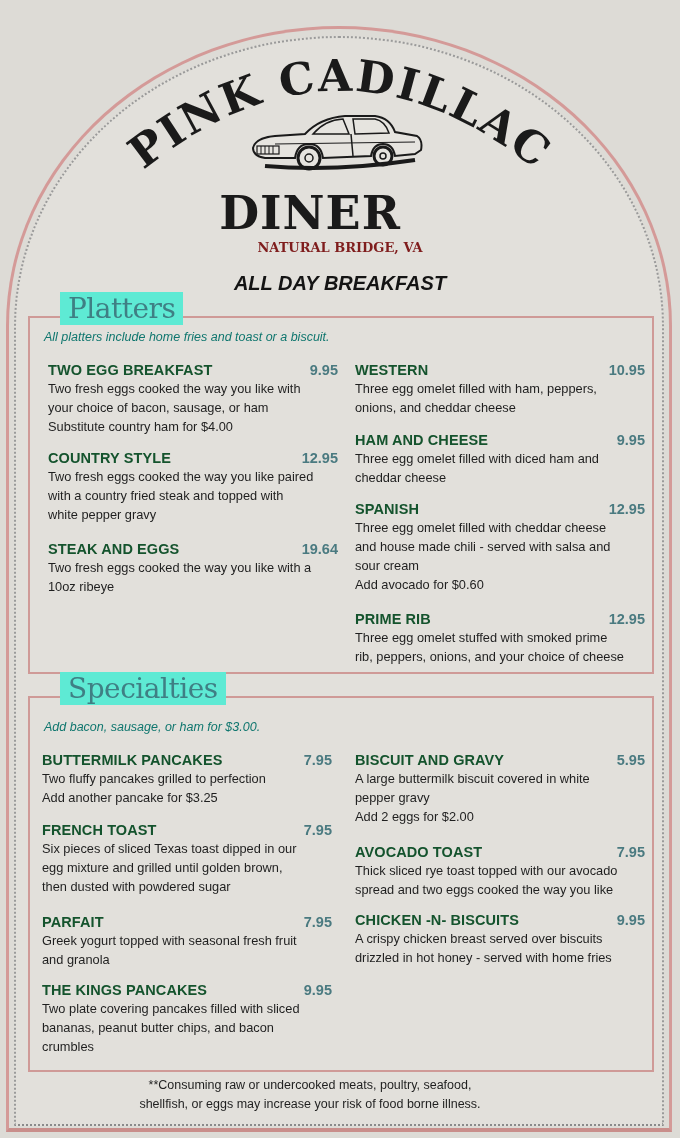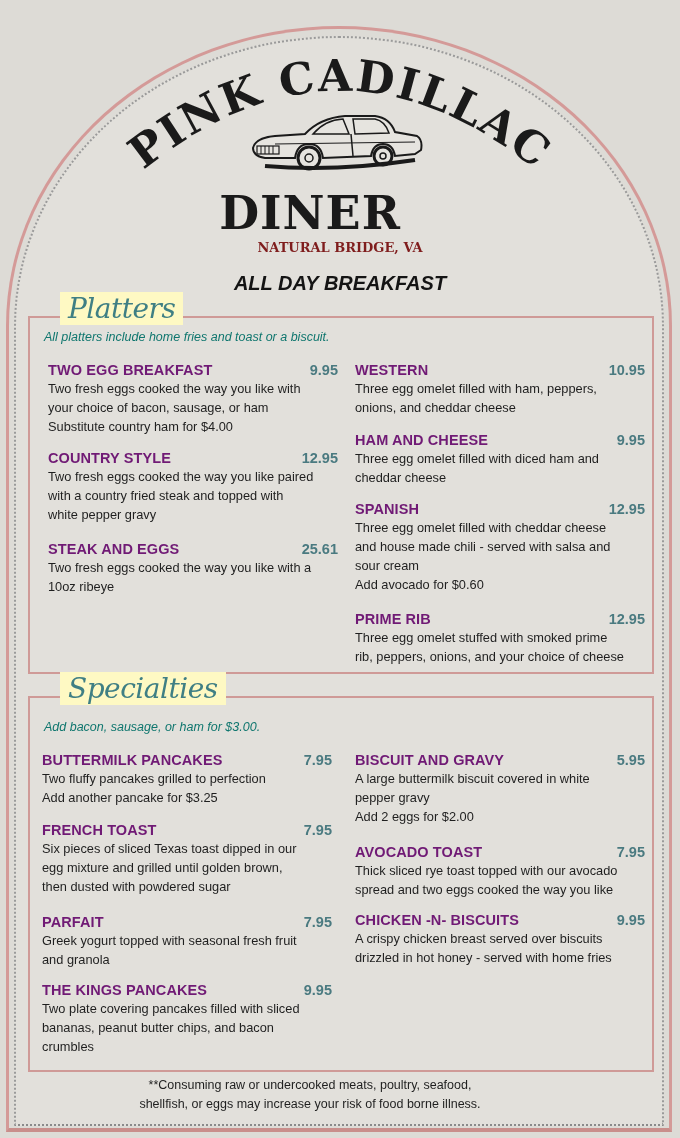--- a/index.html
+++ b/index.html
@@ -37,29 +37,29 @@
     font-family:"DejaVu Serif", serif; font-weight:bold; font-size:13px; color:#7f1d1d;
   }
   .allday {
     position:absolute; left:0; width:680px; top:272px; text-align:center;
     font-family:"Liberation Sans", sans-serif; font-weight:bold; font-size:20px; color:#141414;font-style:italic;
   }
   .section {
     position:absolute; border:2px solid #cf9a97; box-sizing:border-box;
   }
   .section-title {
-    position:absolute; top:-22px; left:28px; background:#fef9c3; padding:0 8px;
-    font-family:"DejaVu Serif", serif; font-style:italic; font-size:28px; color:#3f7f84;
+    position:absolute; top:-22px; left:28px; background:#5eead4; padding:0 8px;
+    font-family:"DejaVu Serif", serif; font-size:28px; color:#3f7f84;
     letter-spacing:-0.5px;
   }
   .section-note {
     position:absolute; left:14px; font-style:italic; font-size:12.5px; color:#0f766e;
   }
   .item { position:absolute; width:290px; }
-  .item-name { font-weight:bold; font-size:14.5px; color:#701a75; letter-spacing:0.1px; }
+  .item-name { font-weight:bold; font-size:14.5px; color:#14532d; letter-spacing:0.1px; }
   .item-price { position:absolute; right:0; top:0; font-weight:bold; font-size:14.5px; color:#4a7a80; }
   .item-desc { font-size:12.8px; line-height:19px; color:#1f1f1f; margin-top:1px; }
   .disclaimer {
     position:absolute; left:0; width:620px; top:1076px; text-align:center;
     font-size:12.5px; line-height:19px; color:#1f1f1f;
   }
 </style>
 </head>
 <body>
 
@@ -114,21 +114,21 @@
     <div class="item-name">COUNTRY STYLE</div>
     <div class="item-price">12.95</div>
     <div class="item-desc">
       <div>Two fresh eggs cooked the way you like paired</div>
       <div>with a country fried steak and topped with</div>
       <div>white pepper gravy</div>
     </div>
   </div>
   <div class="item" style="left:18px; top:223px;">
     <div class="item-name">STEAK AND EGGS</div>
-    <div class="item-price">25.61</div>
+    <div class="item-price">19.64</div>
     <div class="item-desc">
       <div>Two fresh eggs cooked the way you like with a</div>
       <div>10oz ribeye</div>
     </div>
   </div>
 
   <div class="item" style="left:325px; top:44px;">
     <div class="item-name">WESTERN</div>
     <div class="item-price">10.95</div>
     <div class="item-desc">

